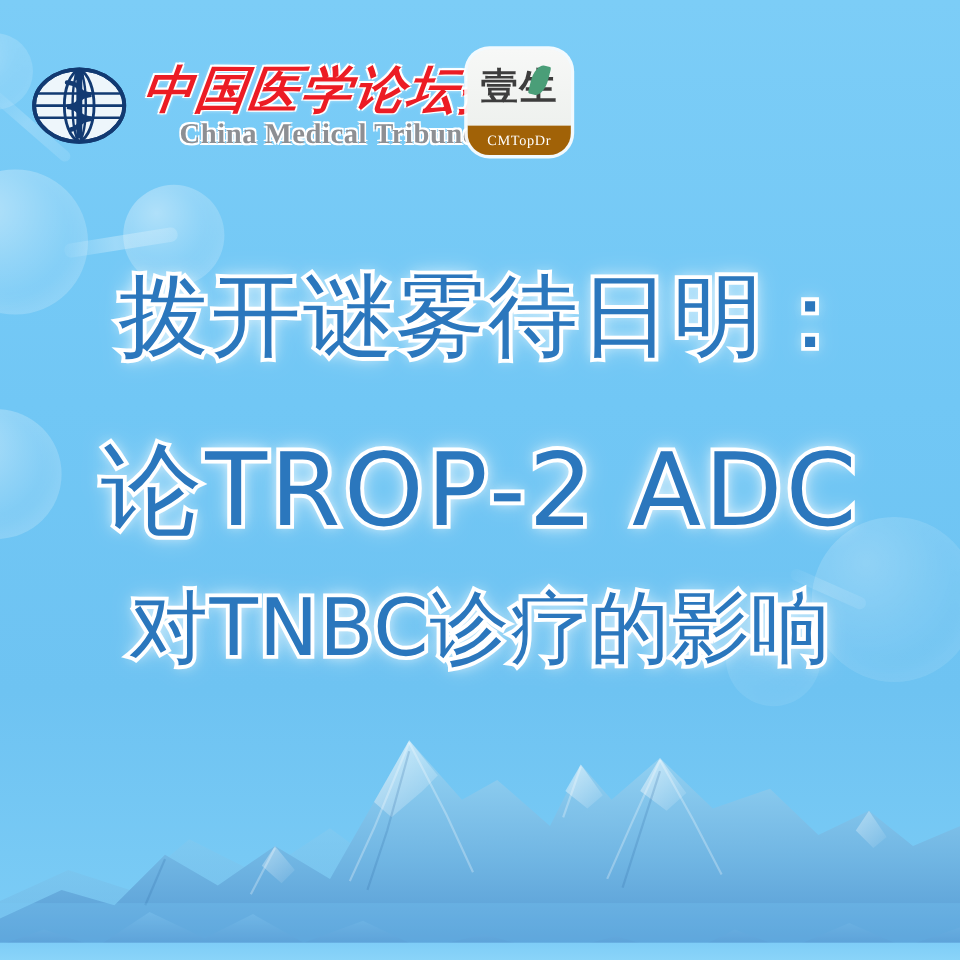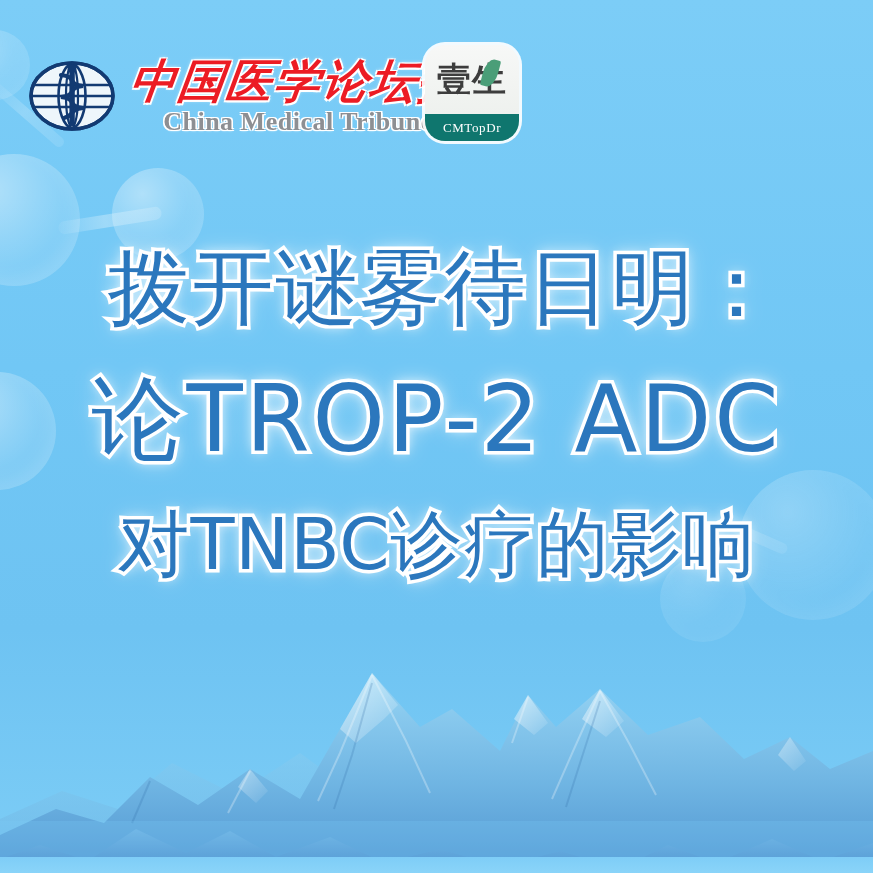--- a/index.html
+++ b/index.html
@@ -147,21 +147,21 @@
     right: 21px;
     top: 14px;
     width: 15px;
     height: 28px;
     background: #4a9e78;
     border-radius: 60% 8% 60% 8%;
     transform: rotate(14deg);
   }
   #badge-bottom {
     flex: 0 0 27px;
-    background: #0f766e;
+    background: #a16207;
     display: flex;
     align-items: center;
     justify-content: center;
   }
   #badge-en {
     font-family: "Liberation Serif", serif;
     font-size: 13px;
     letter-spacing: .6px;
     color: #ffffff;
     white-space: nowrap;
@@ -190,21 +190,21 @@
   }
   #title-1 {
     font-size: 82px;
     line-height: 104px;
     padding-left: 14px;
   }
   #title-2 {
     font-size: 92px;
     line-height: 120px;
     letter-spacing: 3px;
-    margin-top: 20px;
+    margin-top: 46px;
   }
   #title-3 {
     font-size: 72px;
     line-height: 120px;
     letter-spacing: 1px;
     margin-top: 4px;
   }
 
   
   #mountains {

